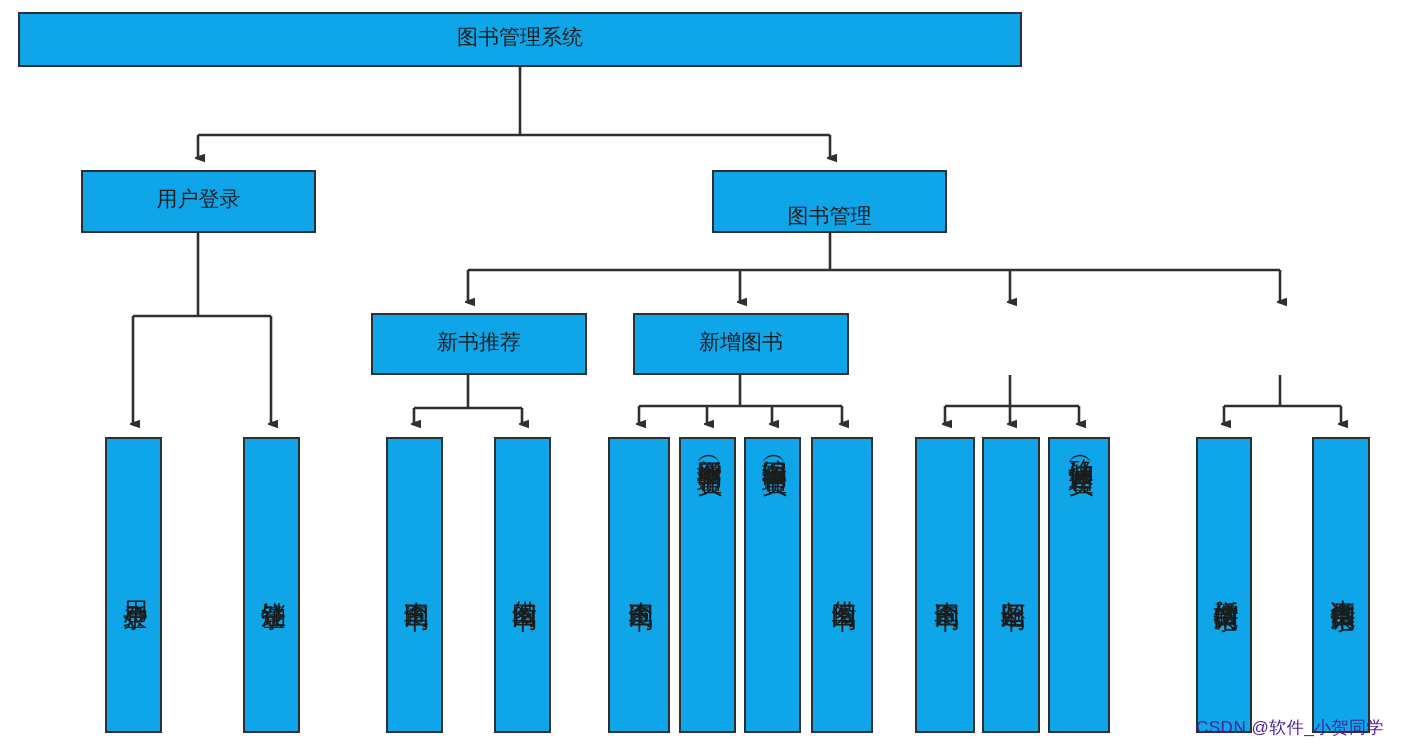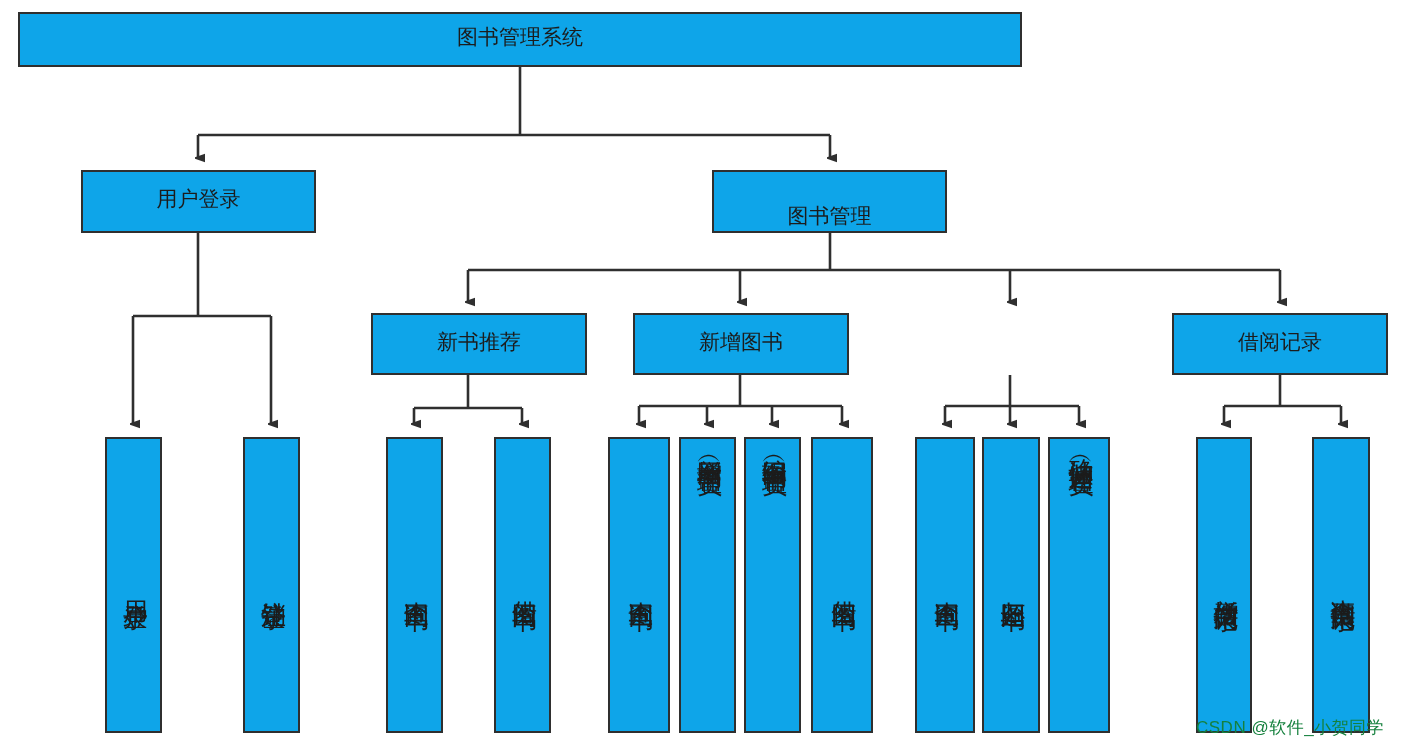--- a/index.html
+++ b/index.html
@@ -56,21 +56,21 @@
     text-orientation: upright;
     font-size: 25px;
     letter-spacing: 2px;
     line-height: 1;
   }
   .node.vert.centered {
     align-items: center;
   }
   .watermark {
     position: absolute;
-    color: #15803d;
+    color: #4c1d95;
     font-size: 17px;
     letter-spacing: 0.5px;
     white-space: nowrap;
     font-family: "Liberation Sans", "DejaVu Sans", sans-serif;
   }
 </style>
 </head>
 <body>
 
 <div id="canvas">
@@ -135,23 +135,20 @@
   <div class="node horiz" style="left:712px; top:170px; width:235px; height:63px;align-items:flex-end;">
     <span class="label">图书管理</span>
   </div>
 
   <div class="node horiz" style="left:371px; top:313px; width:216px; height:62px;">
     <span class="label">新书推荐</span>
   </div>
   <div class="node horiz" style="left:633px; top:313px; width:216px; height:62px;">
     <span class="label">新增图书</span>
   </div>
-  <div class="node horiz" style="left:1172px; top:313px; width:216px; height:62px;">
-    <span class="label">借阅记录</span>
-  </div>
 
   <div class="node vert centered" style="left:105px; top:437px; width:57px; height:296px;">
     <span class="label">用户登录</span>
   </div>
   <div class="node vert centered" style="left:243px; top:437px; width:57px; height:296px;">
     <span class="label">注销登录</span>
   </div>
 
   <div class="node vert centered" style="left:386px; top:437px; width:57px; height:296px;">
     <span class="label">查询图书</span>

